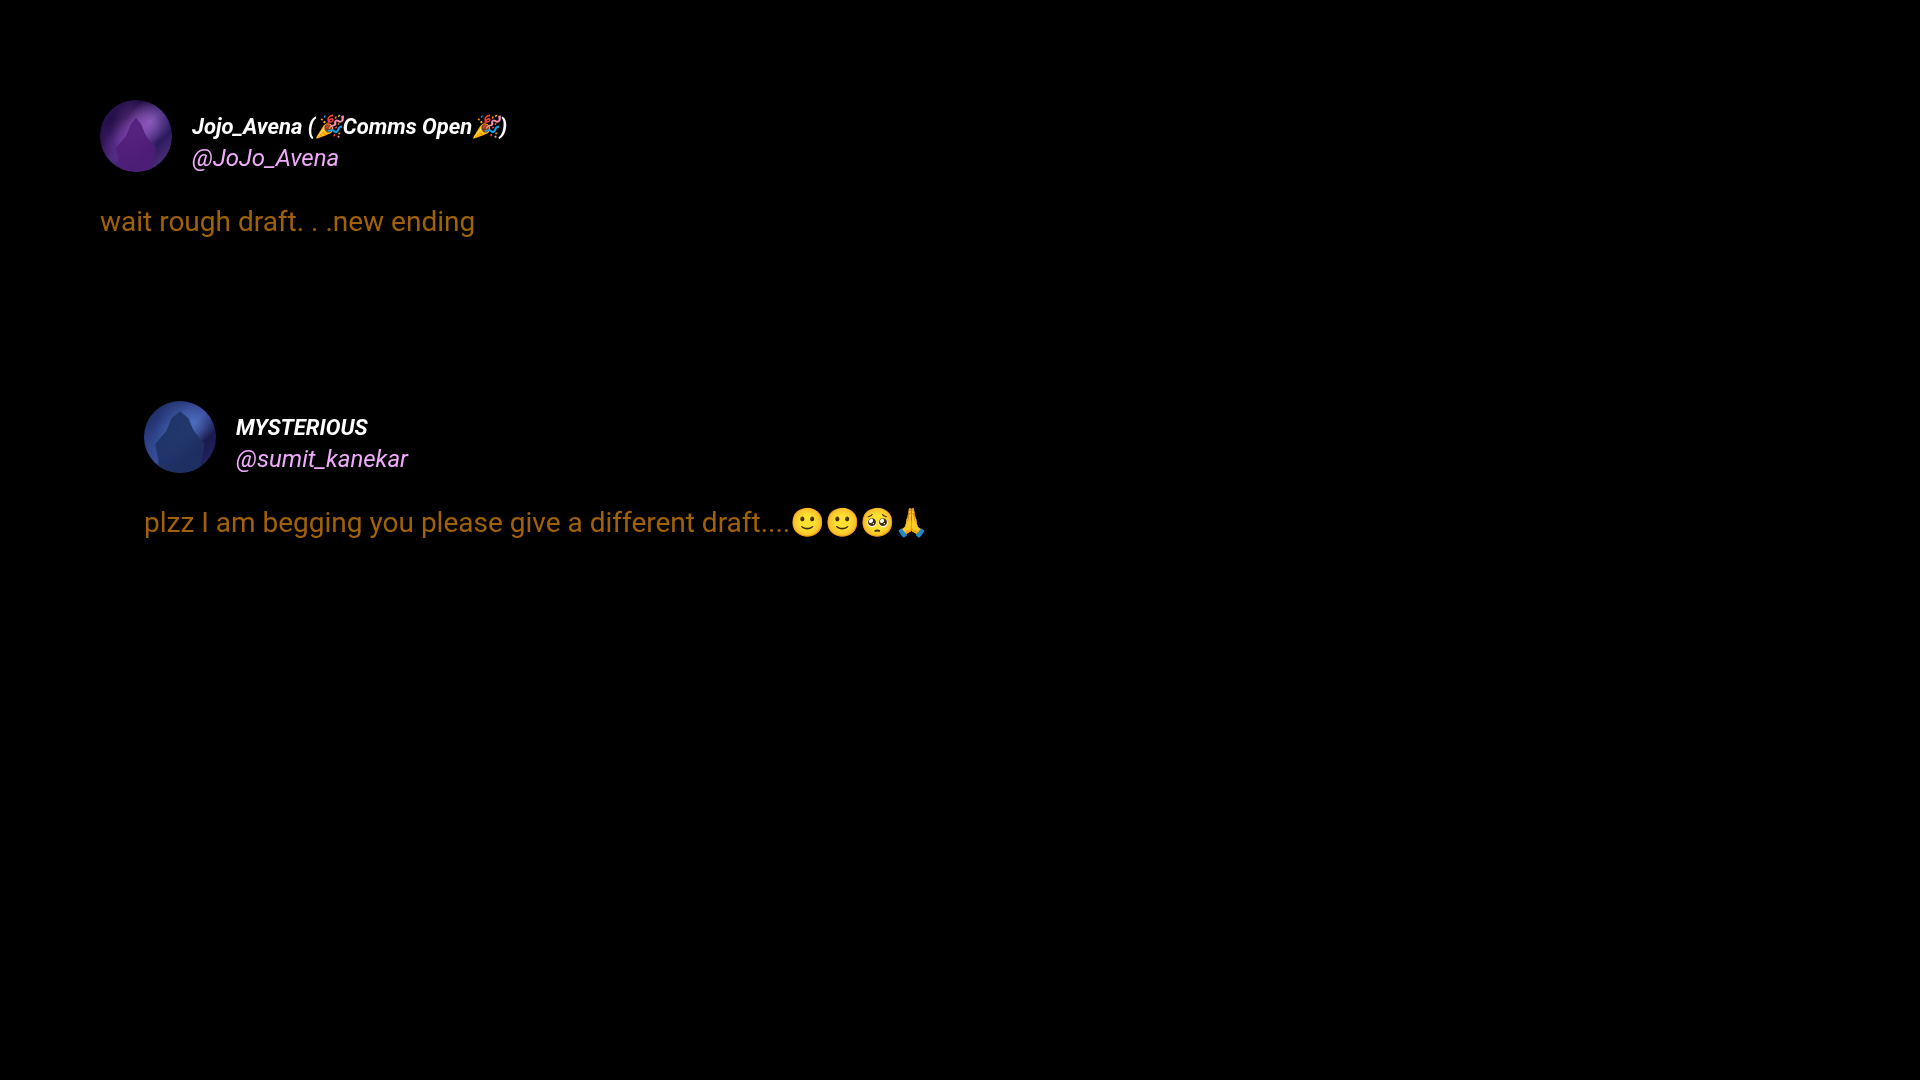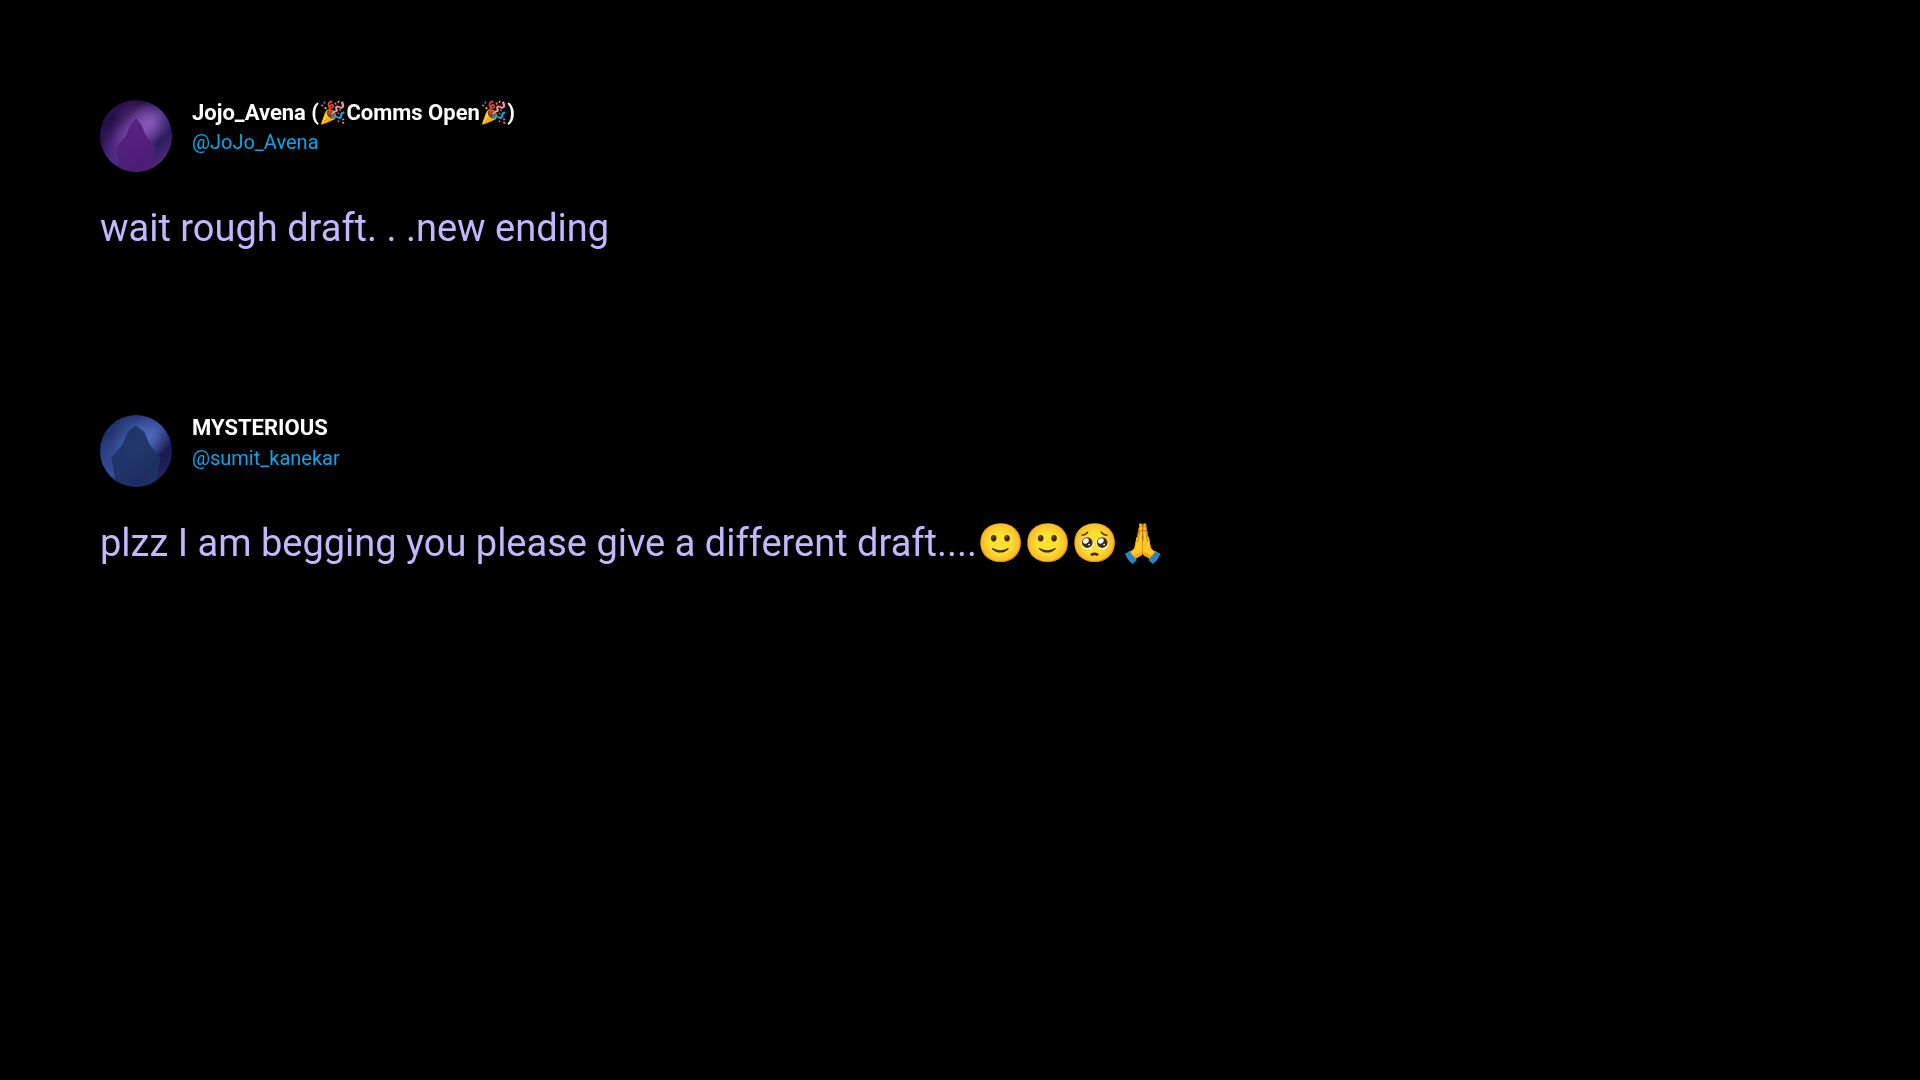--- a/index.html
+++ b/index.html
@@ -34,23 +34,24 @@
     }
 
     .tweet {
       display: flex;
       flex-direction: column;
       gap: 0;
     }
 
     .tweet-header {
       display: flex;
-      align-items: flex-start;
+      align-items: flex-end;
       gap: 20px;
       margin-bottom: 30px;
+      font-style: italic;
     }
 
     .avatar {
       width: 72px;
       height: 72px;
       border-radius: 50%;
       overflow: hidden;
       flex-shrink: 0;
       background: #2a1a4a;
       position: relative;
@@ -121,35 +122,36 @@
     }
 
     .display-name {
       font-size: 22px;
       font-weight: 700;
       color: #ffffff;
       line-height: 1.2;
     }
 
     .username {
-      font-size: 20px;
-      color: #0ea5e9;
+      font-size: 24px;
+      color: #f0abfc;
       font-weight: 400;
     }
 
     .tweet-text {
-      font-size: 38px;
+      font-size: 28px;
       font-weight: 400;
-      color: #c4b5fd;
+      color: #a16207;
       line-height: 1.4;
       max-width: 1200px;
     }
 
     .second-tweet {
       margin-top: 100px;
+      margin-left: 44px;
     }
   </style>
 </head>
 <body>
 
 <div class="page-container">
   <div class="tweets-container">
 
     <div class="tweet">
       <div class="tweet-header">

